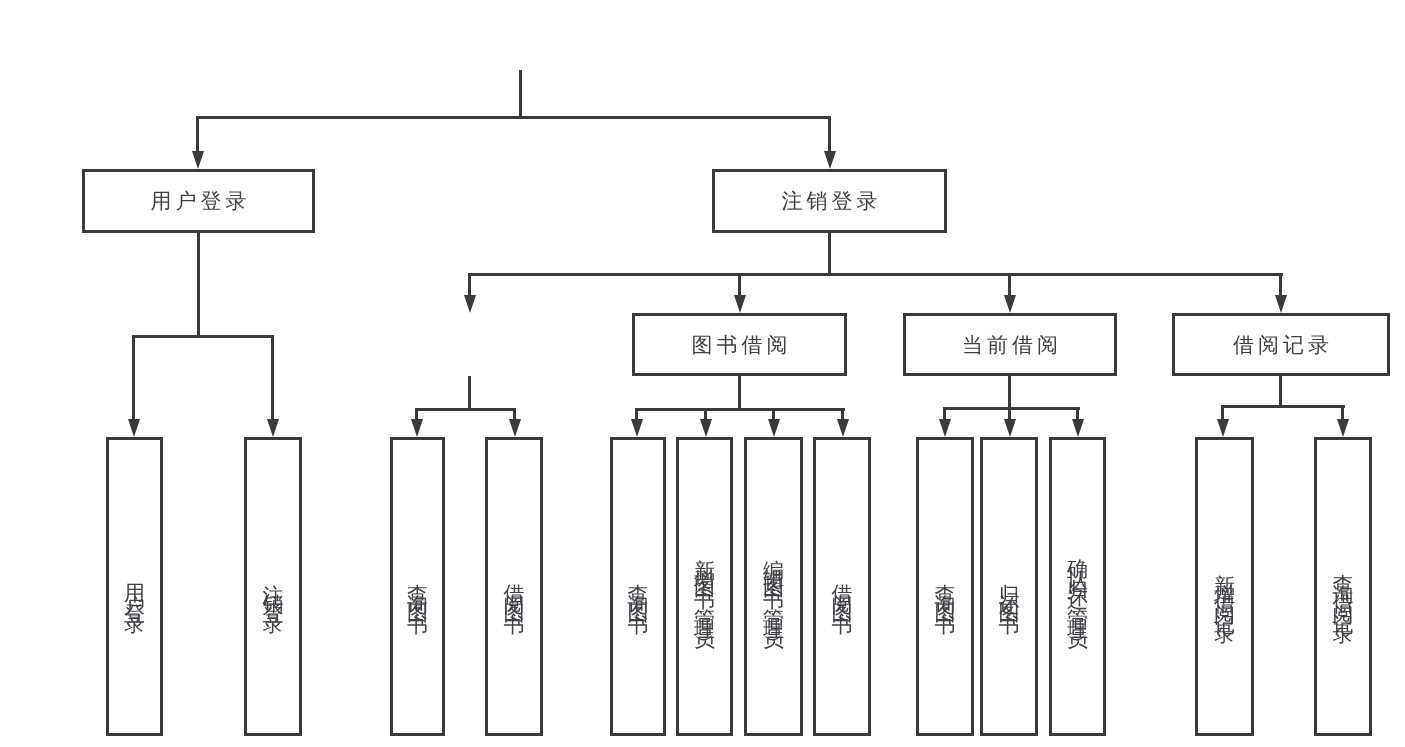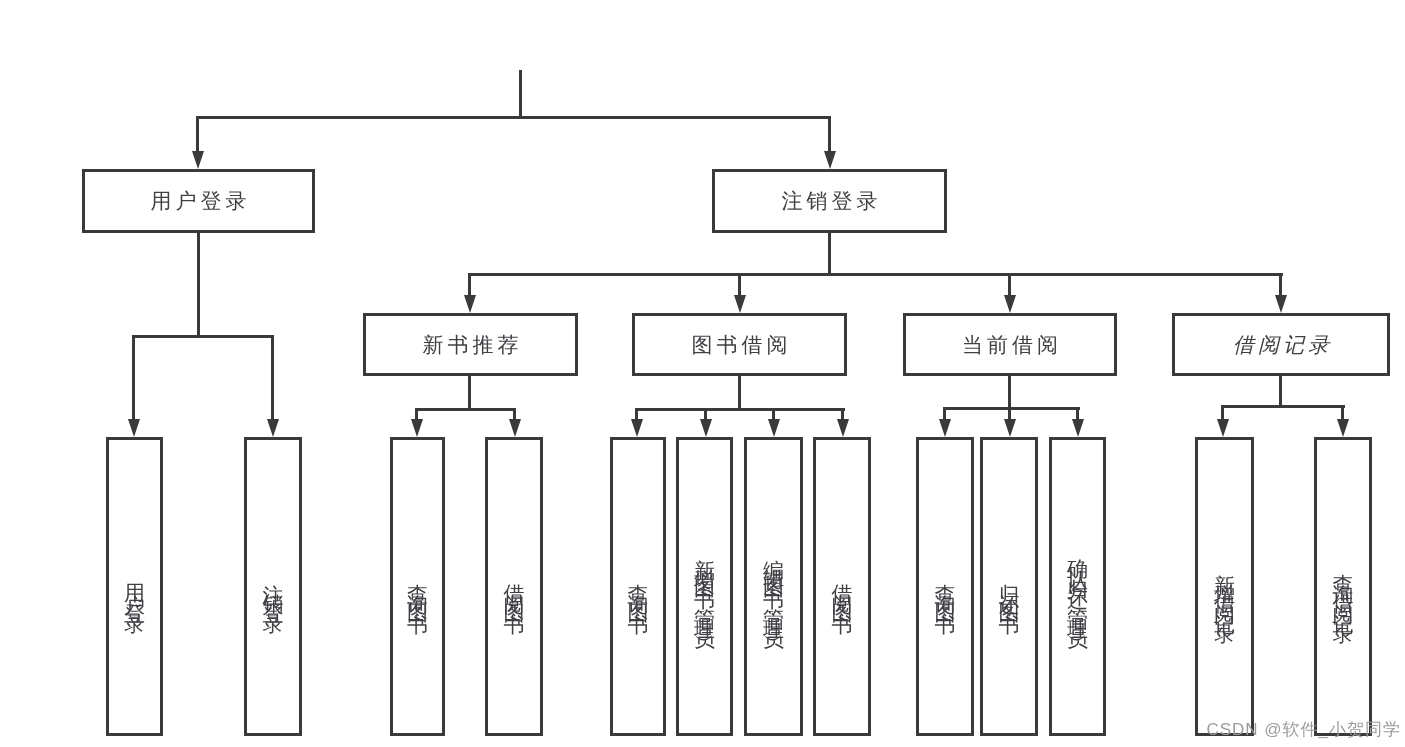--- a/index.html
+++ b/index.html
@@ -77,30 +77,27 @@
   <div class="hline" style="left:468px;top:273px;width:815px;"></div>
   <div class="vline" style="left:468px;top:273px;height:24px;"></div>
   <div class="arrow" style="left:464px;top:295px;"></div>
   <div class="vline" style="left:738px;top:273px;height:24px;"></div>
   <div class="arrow" style="left:734px;top:295px;"></div>
   <div class="vline" style="left:1008px;top:273px;height:24px;"></div>
   <div class="arrow" style="left:1004px;top:295px;"></div>
   <div class="vline" style="left:1279px;top:273px;height:24px;"></div>
   <div class="arrow" style="left:1275px;top:295px;"></div>
 
-  <div class="hbox" style="left:363px;top:313px;width:215px;height:63px;">
-    <span>新书推荐</span>
-  </div>
   <div class="hbox" style="left:632px;top:313px;width:215px;height:63px;">
     <span>图书借阅</span>
   </div>
   <div class="hbox" style="left:903px;top:313px;width:214px;height:63px;">
     <span>当前借阅</span>
   </div>
-  <div class="hbox" style="left:1172px;top:313px;width:218px;height:63px;font-style:italic;">
+  <div class="hbox" style="left:1172px;top:313px;width:218px;height:63px;">
     <span>借阅记录</span>
   </div>
 
   <div class="vline" style="left:468px;top:376px;height:35px;"></div>
   <div class="hline" style="left:415px;top:408px;width:101px;"></div>
   <div class="vline" style="left:415px;top:408px;height:12px;"></div>
   <div class="arrow" style="left:411px;top:419px;"></div>
   <div class="vline" style="left:513px;top:408px;height:12px;"></div>
   <div class="arrow" style="left:509px;top:419px;"></div>
 
@@ -168,15 +165,14 @@
     <span>确认归还（管理员）</span>
   </div>
 
   <div class="vbox" style="left:1195px;width:59px;">
     <span>新增借阅记录</span>
   </div>
   <div class="vbox" style="left:1314px;width:58px;">
     <span>查询借阅记录</span>
   </div>
 
-  <div class="watermark">CSDN @软件_小贺同学</div>
 
 </div>
 
 </body></html>

